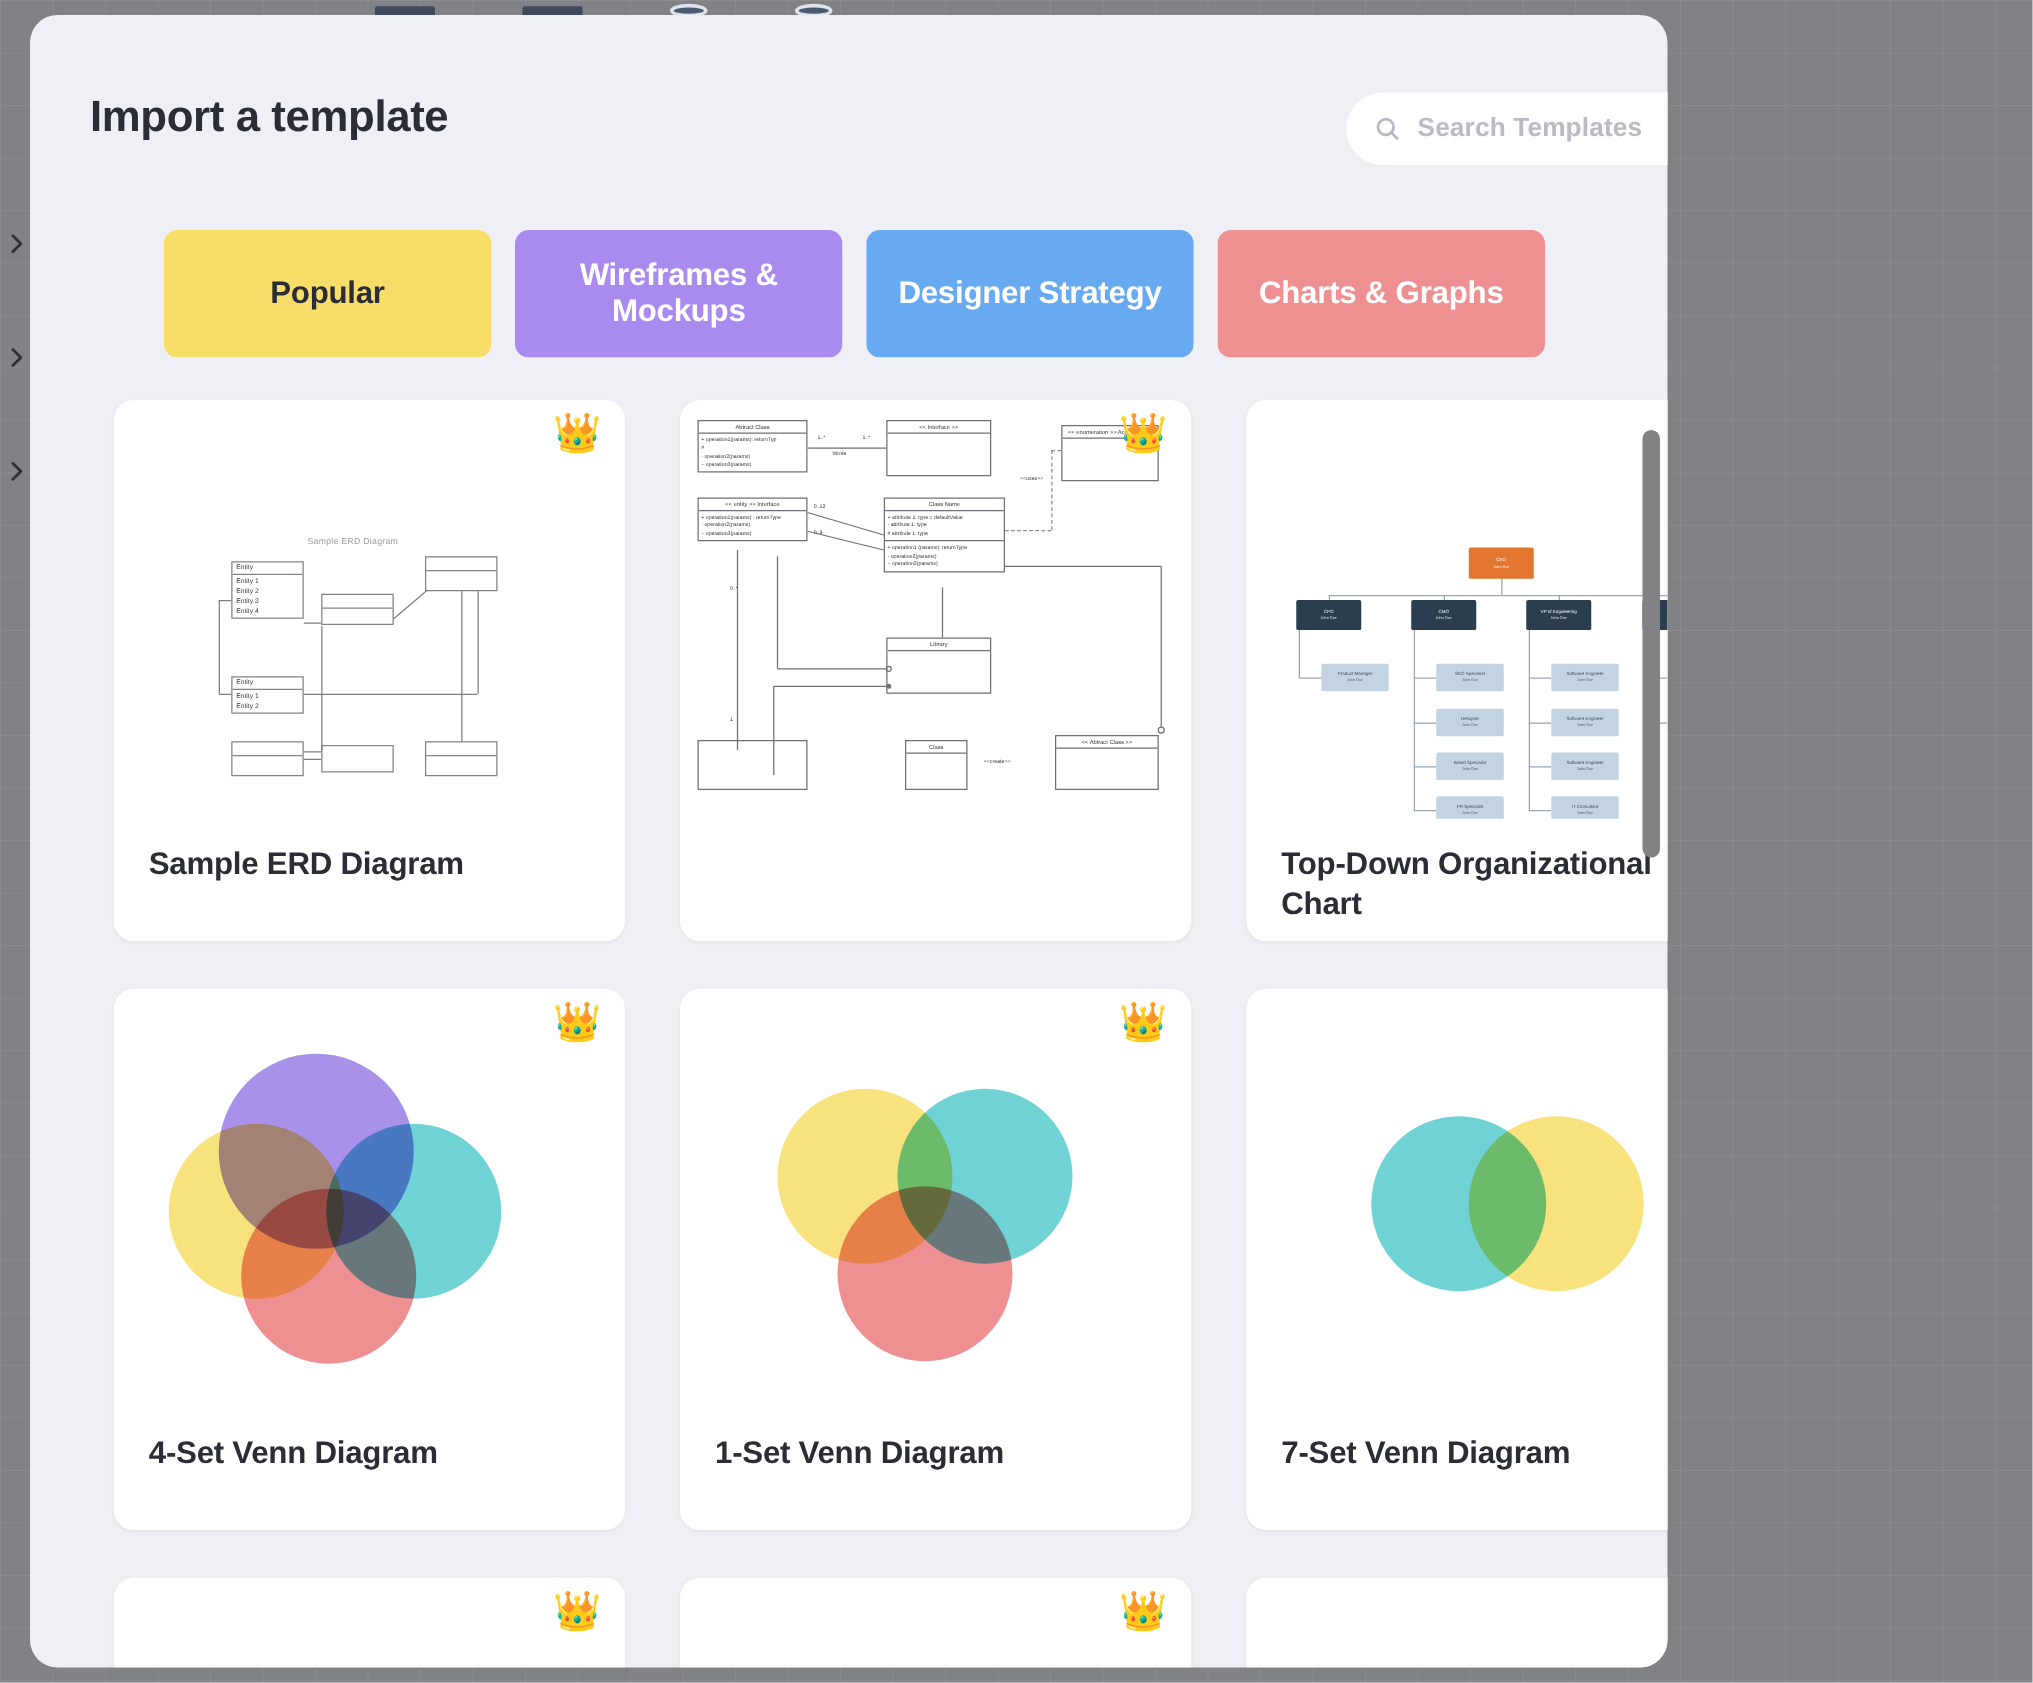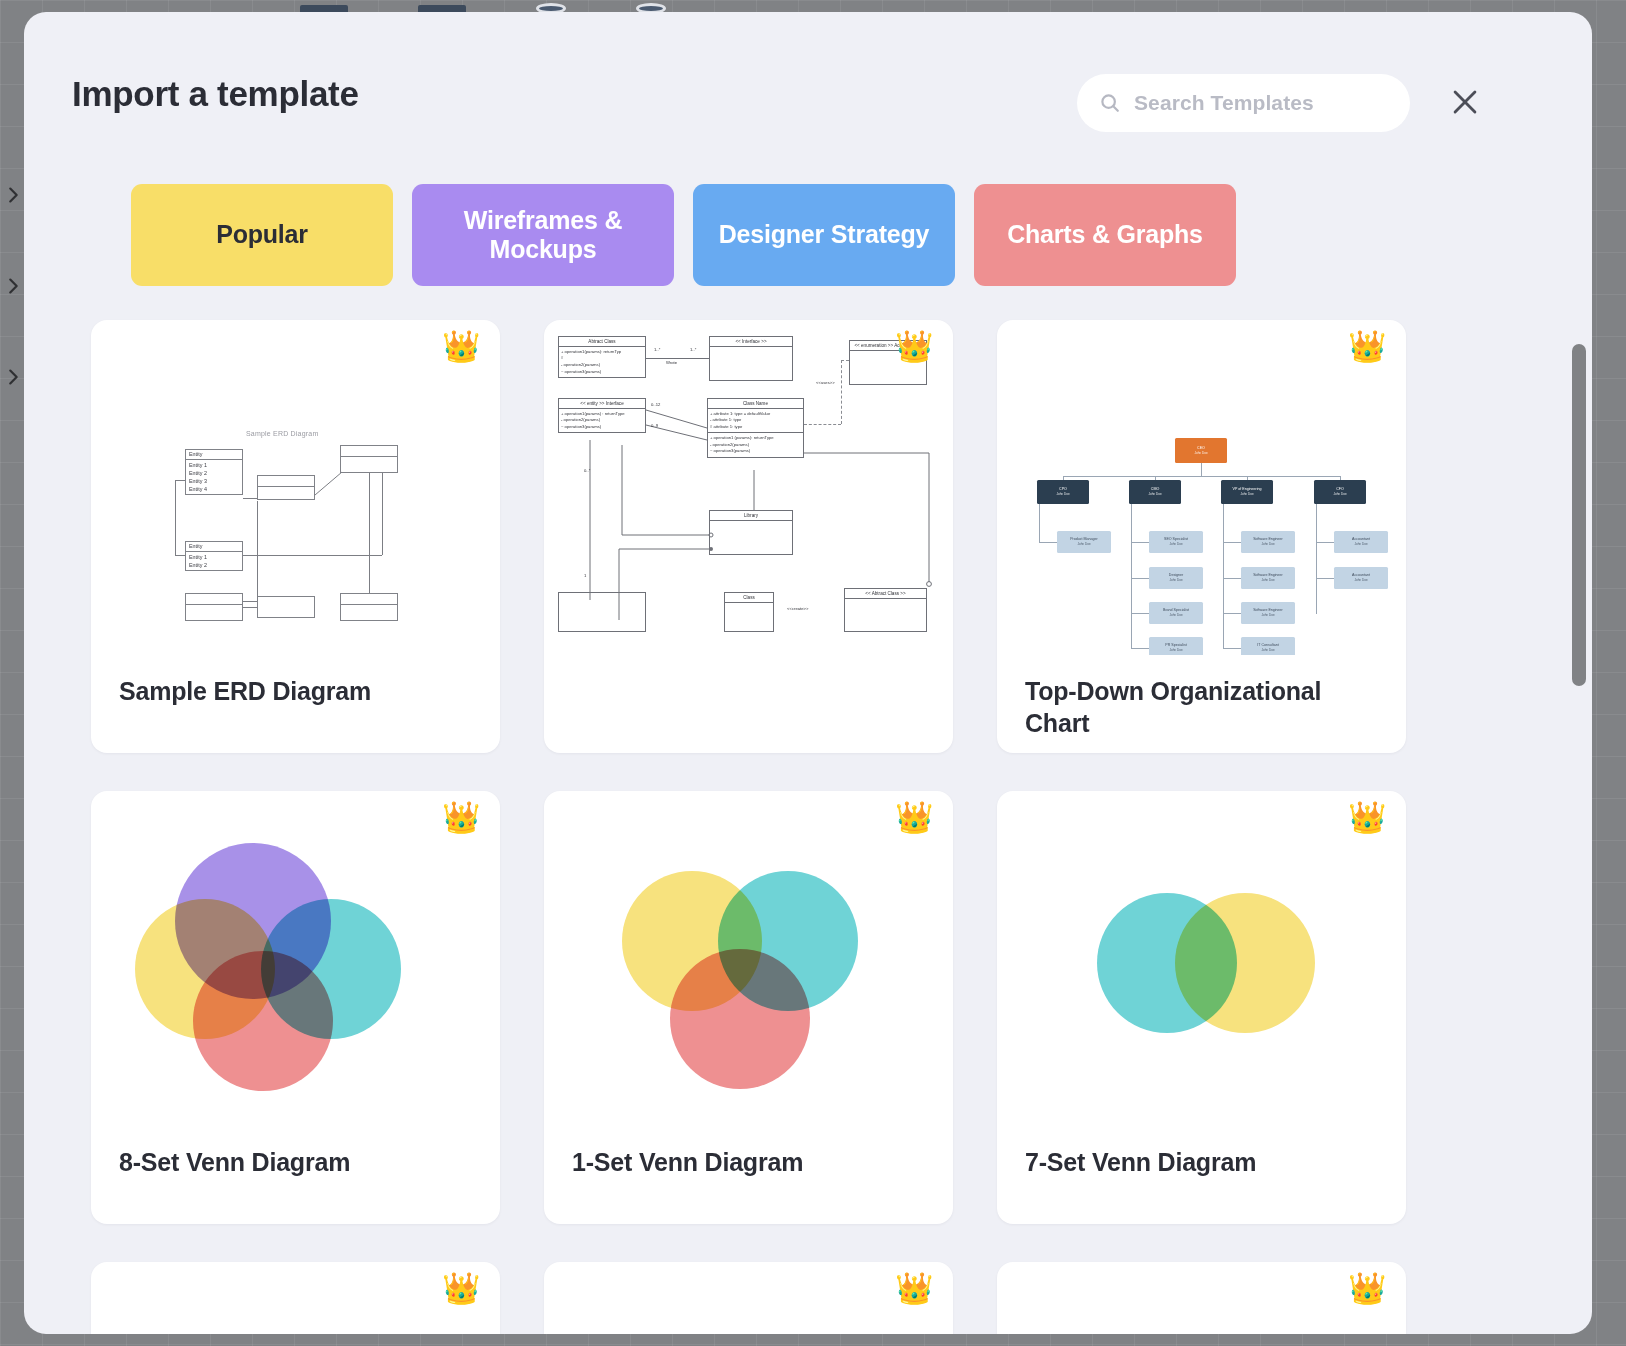--- a/index.html
+++ b/index.html
@@ -46,21 +46,21 @@
     align-items: flex-end;
   }
   .tg-item { width: 48px; height: 9px; background: #3c4a5c; border-radius: 2px; }
   .tg-round { width: 30px; height: 11px; border-radius: 50%; background: #4a5a70; border: 3px solid #dfe2e8; }
 
   
   #modal {
     position: absolute;
     left: 24px;
     top: 12px;
-    width: 1568px;
+    width: 1310px;
     height: 1322px;
     background: #eff0f6;
     border-radius: 22px;
     overflow: hidden;
   }
 
   
   #modal-header {
     position: relative;
     height: 178px;
@@ -589,21 +589,21 @@
       <div class="tpl-card">
         <div class="crown-badge">👑</div>
         <div class="thumb">
           <div class="venn-wrap" id="venn4">
               <div class="venn-circle" style="left: 44px; top: 108px; width: 140px; height: 140px; background: rgb(247, 226, 126);"></div>
               <div class="venn-circle" style="left: 84px; top: 52px; width: 156px; height: 156px; background: rgb(168, 145, 232);"></div>
               <div class="venn-circle" style="left: 170px; top: 108px; width: 140px; height: 140px; background: rgb(111, 211, 214);"></div>
               <div class="venn-circle" style="left: 102px; top: 160px; width: 140px; height: 140px; background: rgb(238, 144, 145);"></div>
             </div>
         </div>
-        <div class="tpl-name">8-Set Venn Diagram</div>
+        <div class="tpl-name">4-Set Venn Diagram</div>
       </div>
 
       <div class="tpl-card">
         <div class="crown-badge">👑</div>
         <div class="thumb">
           <div class="venn-wrap" id="venn3">
               <div class="venn-circle" style="left: 78px; top: 80px; width: 140px; height: 140px; background: rgb(247, 226, 126);"></div>
               <div class="venn-circle" style="left: 174px; top: 80px; width: 140px; height: 140px; background: rgb(111, 211, 214);"></div>
               <div class="venn-circle" style="left: 126px; top: 158px; width: 140px; height: 140px; background: rgb(238, 144, 145);"></div>
             </div>

